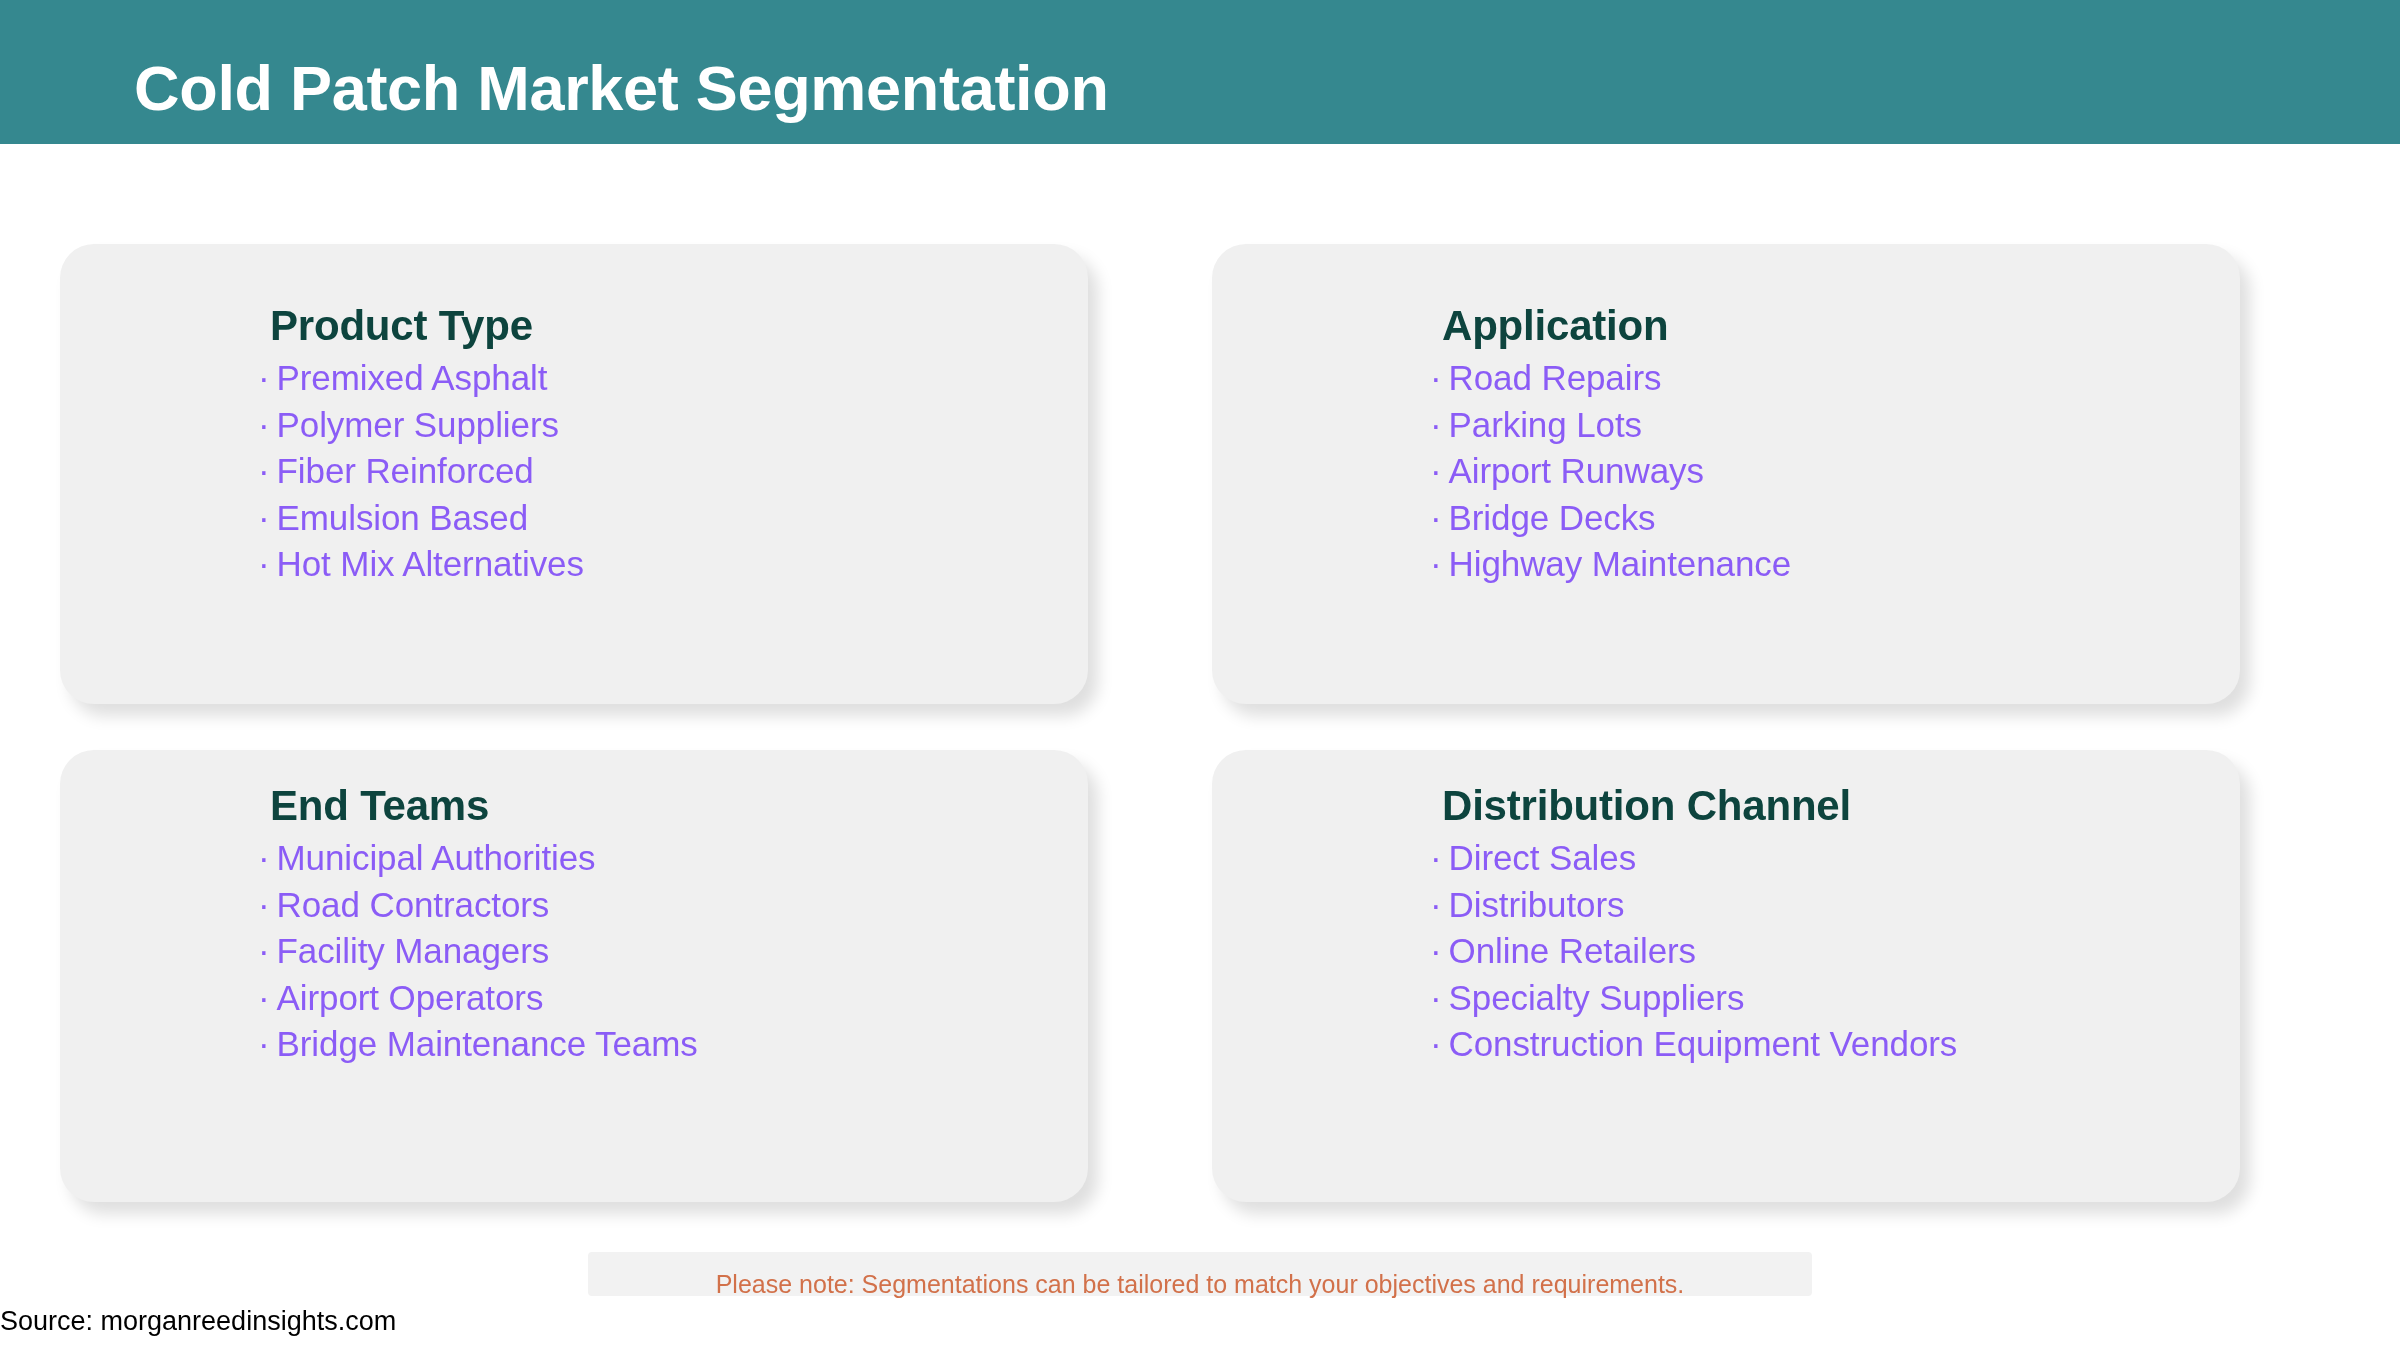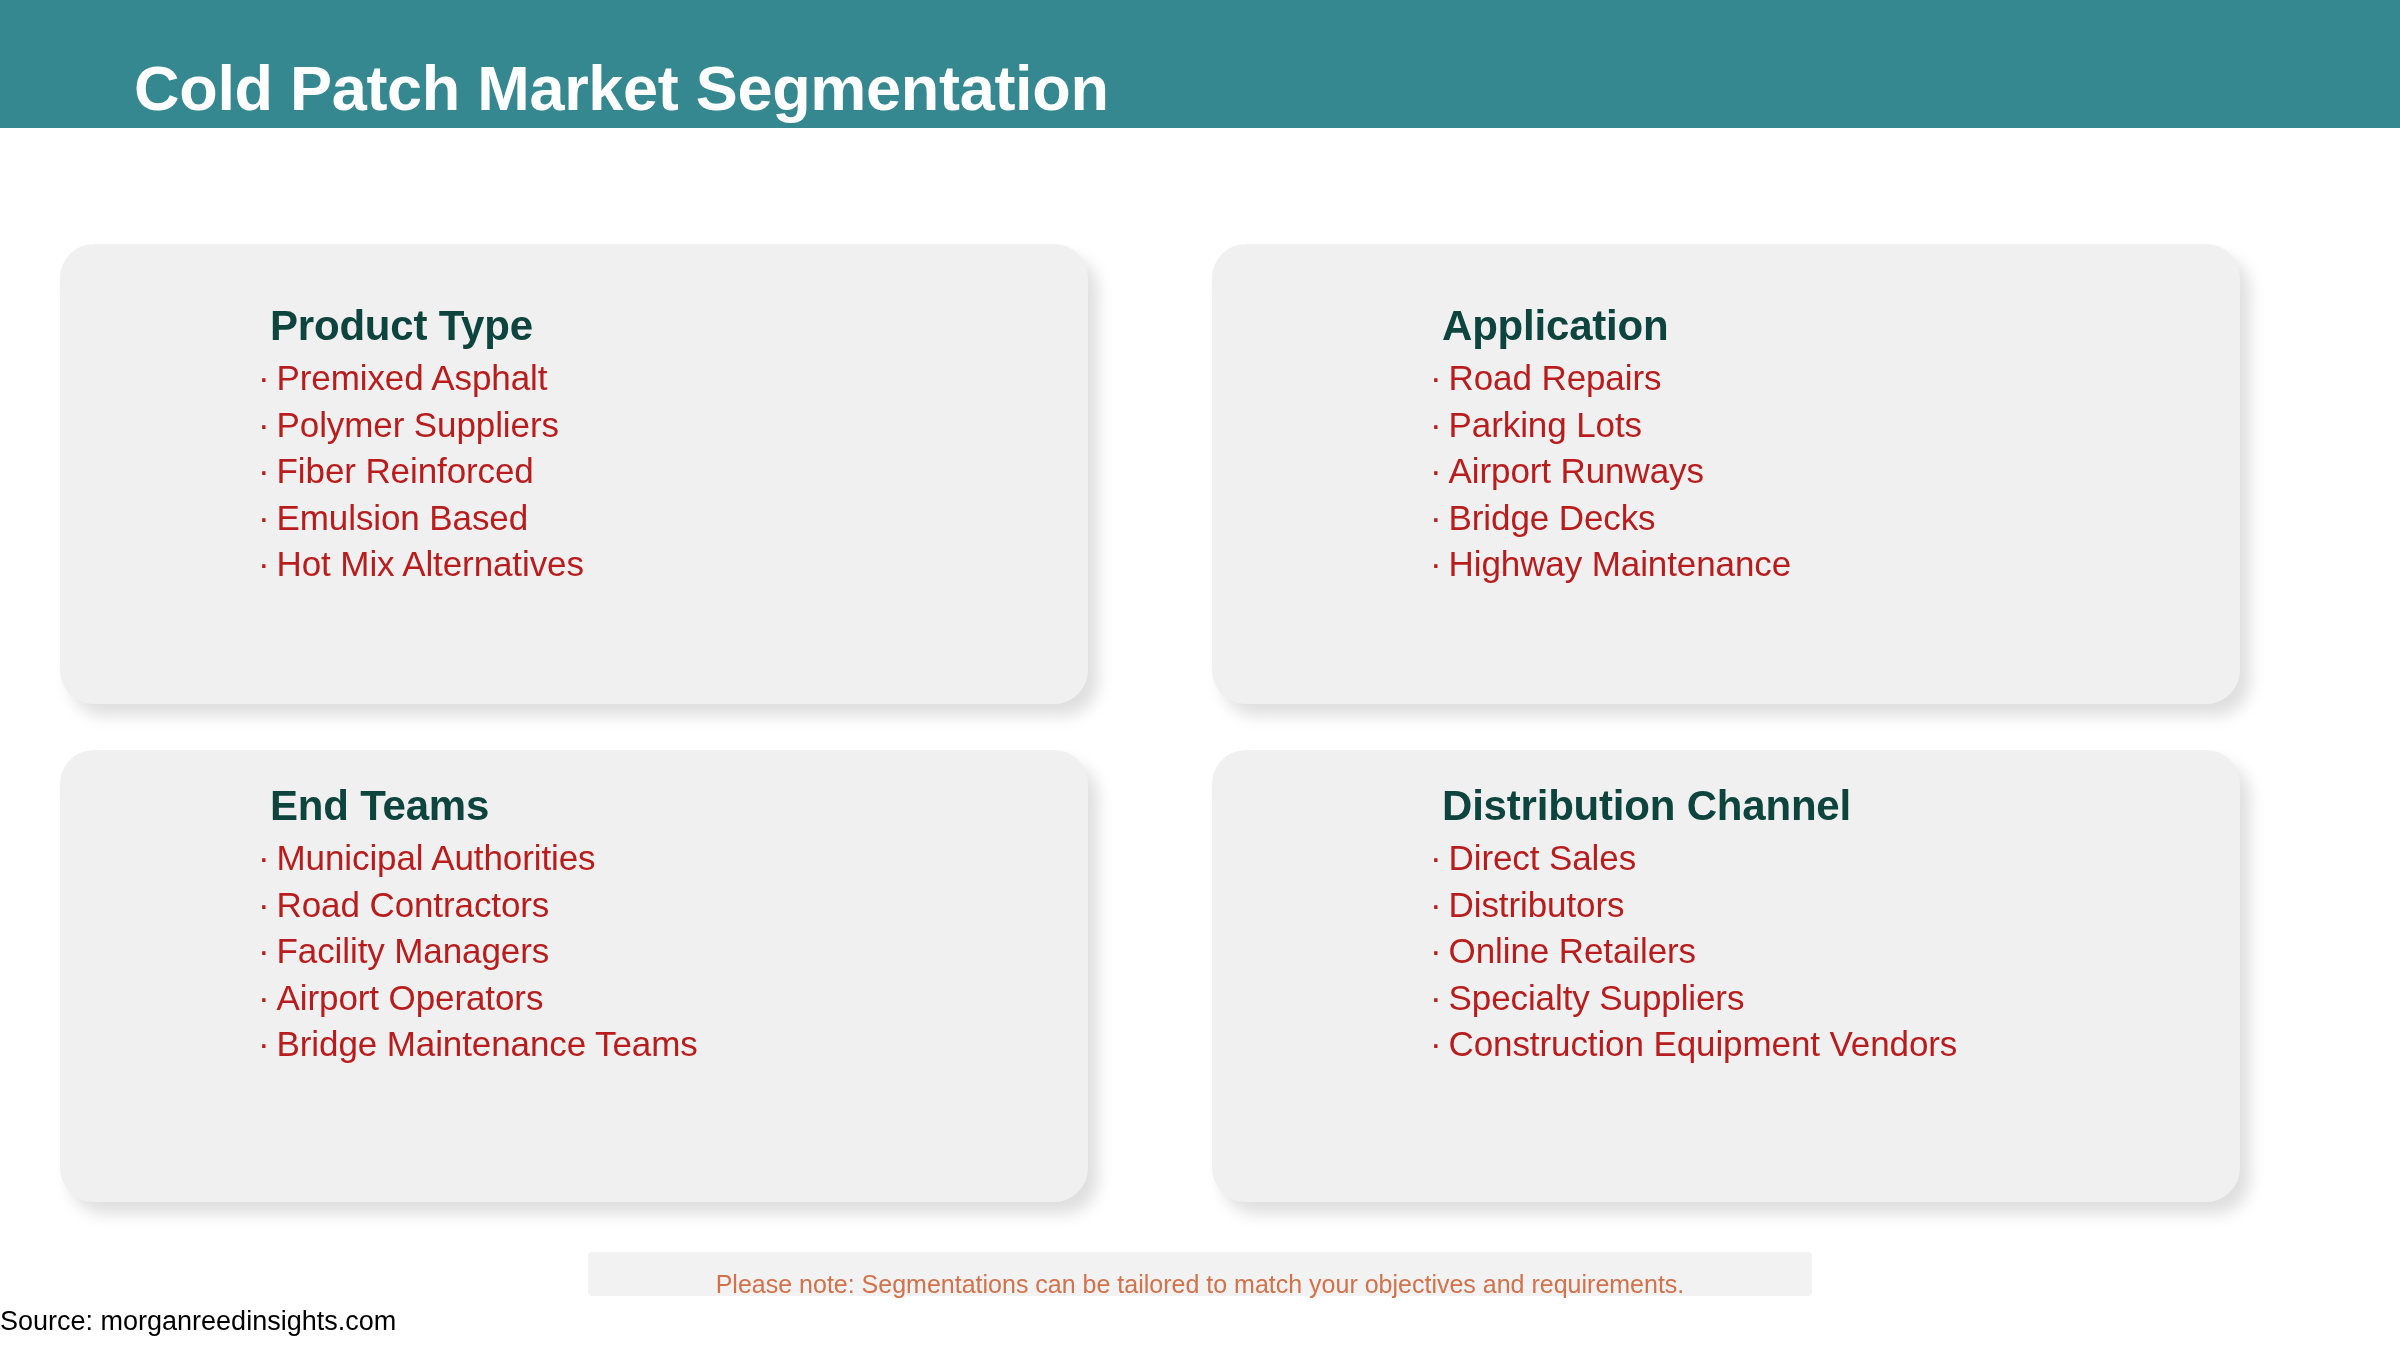--- a/index.html
+++ b/index.html
@@ -14,21 +14,21 @@
     overflow: hidden;
     position: relative;
   }
 
   
   .header-band {
     position: absolute;
     left: 0;
     top: 0;
     width: 2400px;
-    height: 128px;
+    height: 144px;
     background: #35888f;
     box-sizing: border-box;
   }
   .header-title {
     position: absolute;
     left: 134px;
     top: 0;
     height: 176px;
     display: flex;
     align-items: center;
@@ -77,21 +77,21 @@
     margin: 0 0 6px 12px;
     white-space: nowrap;
     letter-spacing: -0.2px;
   }
   .card-list {
     list-style: none;
     margin: 0;
     padding: 0;
   }
   .card-list li {
-    color: #b91c1c;
+    color: #8b5cf6;
     font-size: 35px;
     font-weight: 400;
     line-height: 1.33;
     white-space: nowrap;
     letter-spacing: -0.1px;
   }
   .bullet-dot {
     display: inline-block;
     margin-right: 7px;
   }

